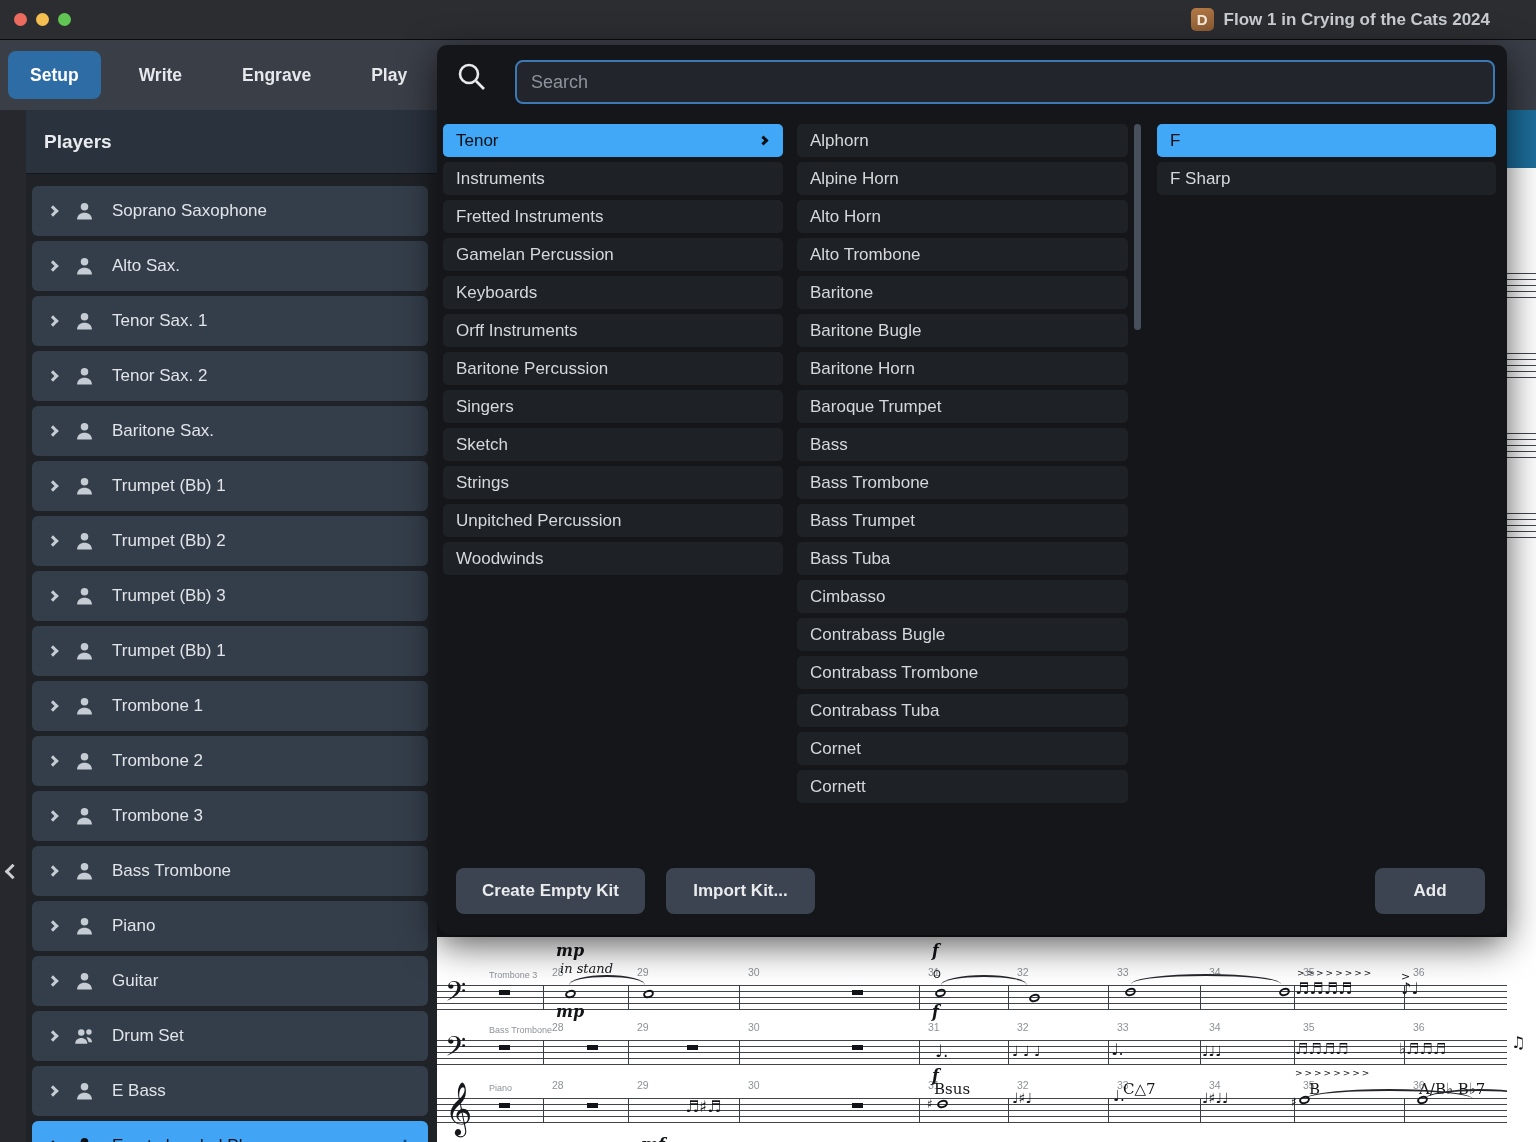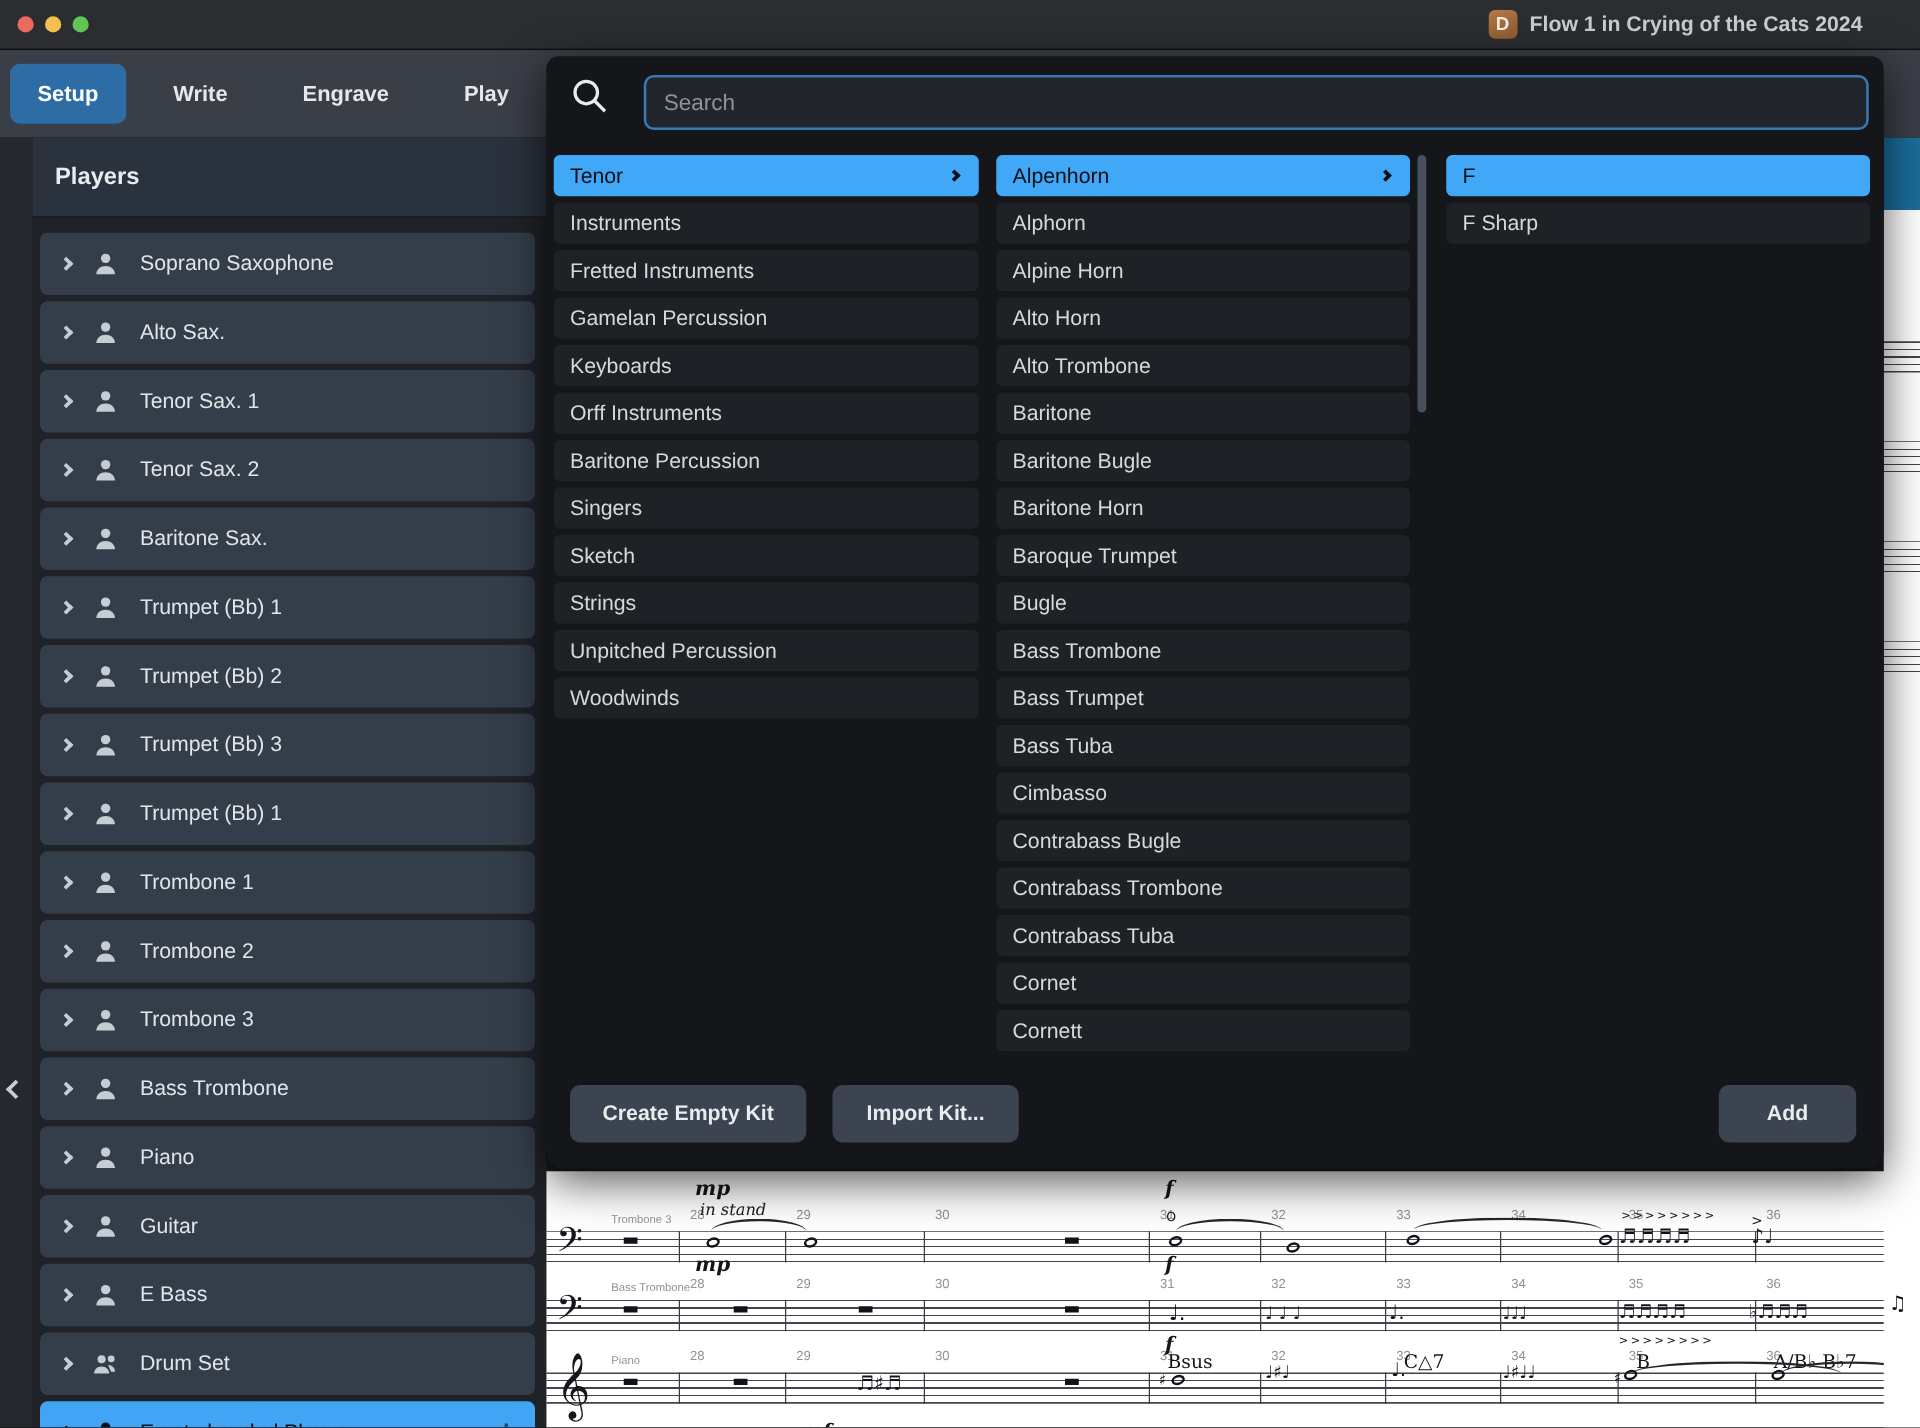--- a/index.html
+++ b/index.html
@@ -256,38 +256,38 @@
           <svg viewBox="0 0 24 24">
             <circle cx="12" cy="6.5" r="4.3"></circle>
             <path d="M3.5 21c0-4.6 3.8-7.6 8.5-7.6s8.5 3 8.5 7.6z"></path>
           </svg>
         </span>
         <span>Guitar</span>
       </div>
       <div class="prow">
         <span class="chev"></span>
         <span class="picon">
-          <svg viewBox="0 0 24 24">
-            <circle cx="12" cy="6.5" r="4.3"></circle>
-            <path d="M3.5 21c0-4.6 3.8-7.6 8.5-7.6s8.5 3 8.5 7.6z"></path>
-          </svg>
-        </span>
-        <span>E Bass</span>
-      </div>
-      <div class="prow">
-        <span class="chev"></span>
-        <span class="picon">
           <svg viewBox="0 0 26 24">
             <circle cx="9" cy="7" r="4"></circle>
             <path d="M1.5 21c0-4.2 3.4-7 7.5-7s7.5 2.8 7.5 7z"></path>
             <circle cx="18.5" cy="6.5" r="3.4"></circle>
             <path d="M15.5 12.6c3.8.2 6.8 2.9 6.8 6.6h-4"></path>
           </svg>
         </span>
         <span>Drum Set</span>
+      </div>
+      <div class="prow">
+        <span class="chev"></span>
+        <span class="picon">
+          <svg viewBox="0 0 24 24">
+            <circle cx="12" cy="6.5" r="4.3"></circle>
+            <path d="M3.5 21c0-4.6 3.8-7.6 8.5-7.6s8.5 3 8.5 7.6z"></path>
+          </svg>
+        </span>
+        <span>E Bass</span>
       </div>
       <div class="prow selected">
         <span class="chev"></span>
         <span class="picon">
           <svg viewBox="0 0 24 24">
             <circle cx="12" cy="6.5" r="4.3"></circle>
             <path d="M3.5 21c0-4.6 3.8-7.6 8.5-7.6s8.5 3 8.5 7.6z"></path>
           </svg>
         </span>
         <span>Empty-handed Player</span>
@@ -468,24 +468,20 @@
         <span>Strings</span>
       </div>
       <div class="dlg-item">
         <span>Unpitched Percussion</span>
       </div>
       <div class="dlg-item">
         <span>Woodwinds</span>
       </div>
     </div>
   <div class="col" id="col-instrument">
-      <div class="dlg-item selected">
-        <span>Alpenhorn</span>
-        <span class="chev"></span>
-      </div>
       <div class="dlg-item">
         <span>Alphorn</span>
       </div>
       <div class="dlg-item">
         <span>Alpine Horn</span>
       </div>
       <div class="dlg-item">
         <span>Alto Horn</span>
       </div>
       <div class="dlg-item">
@@ -497,21 +493,21 @@
       <div class="dlg-item">
         <span>Baritone Bugle</span>
       </div>
       <div class="dlg-item">
         <span>Baritone Horn</span>
       </div>
       <div class="dlg-item">
         <span>Baroque Trumpet</span>
       </div>
       <div class="dlg-item">
-        <span>Bugle</span>
+        <span>Bass</span>
       </div>
       <div class="dlg-item">
         <span>Bass Trombone</span>
       </div>
       <div class="dlg-item">
         <span>Bass Trumpet</span>
       </div>
       <div class="dlg-item">
         <span>Bass Tuba</span>
       </div>

